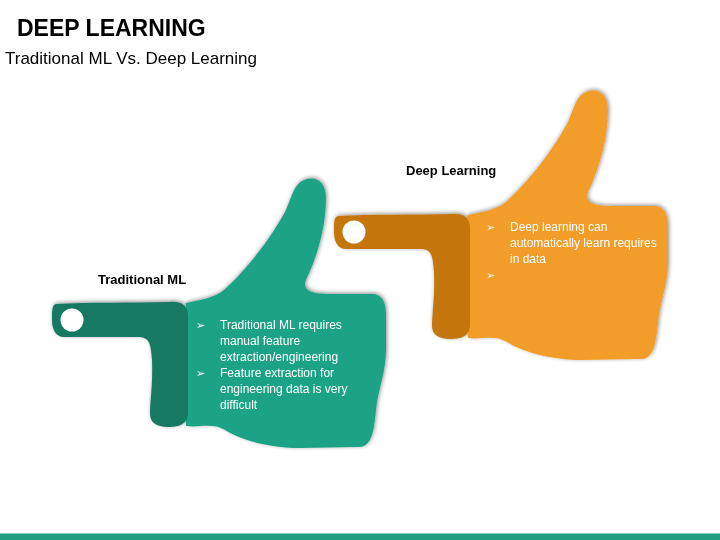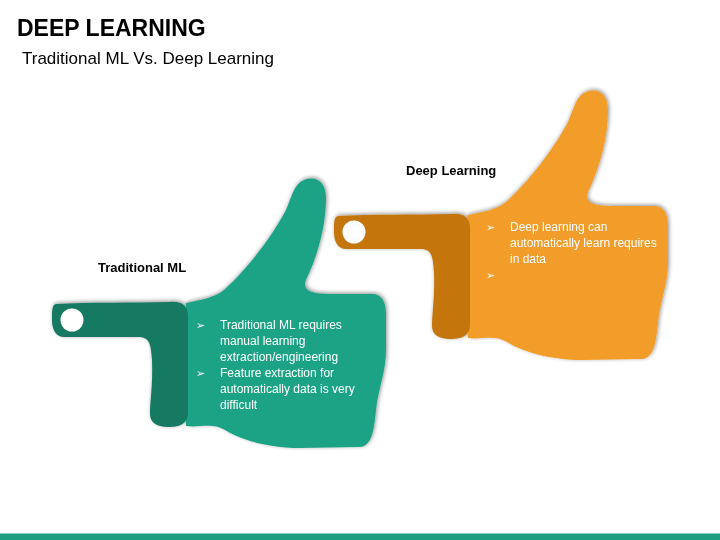--- a/index.html
+++ b/index.html
@@ -6,21 +6,21 @@
   body {
     width: 720px; height: 540px; position: relative; overflow: hidden;
     background: #ffffff;
     font-family: "Liberation Sans", "DejaVu Sans", sans-serif;
   }
   .title {
     position: absolute; left: 17px; top: 15px;
     font-size: 23px; font-weight: bold; color: #000; letter-spacing: 0px;
   }
   .subtitle {
-    position: absolute; left: 22px; top: 49px;
+    position: absolute; left: 5px; top: 49px;
     font-size: 17px; color: #000;
   }
   .footer-bar {
     position: absolute; left: 0; bottom: 0; width: 720px; height: 6px;
     background: #1f9e80; border-top: 1px solid #8fd1c1;
   }
   svg.hands { position: absolute; left: 0; top: 0; width: 720px; height: 540px; }
   .label {
     position: absolute; font-weight: bold; font-size: 13px; color: #000;
   }
@@ -97,24 +97,24 @@
 </svg>
 
 <style>
   .teal .palm, use.teal { }
   svg .teal { --palm: #1fa385; --cuff: #177a63; }
   svg .orange { --palm: #f29c2a; --cuff: #c4760e; }
   svg .palm { fill: var(--palm); }
   svg .cuff { fill: var(--cuff); }
 </style>
 
-<div class="label" style="left:98px; top:260px;">Traditional ML</div>
+<div class="label" style="left:98px; top:272px;">Traditional ML</div>
 <ul class="bullets" style="left:196px; top:317px; width:175px;">
-  <li><span class="arrow">➢</span><span>Traditional ML requires manual learning extraction/engineering</span></li>
-  <li><span class="arrow">➢</span><span>Feature extraction for automatically data is very difficult</span></li>
+  <li><span class="arrow">➢</span><span>Traditional ML requires manual feature extraction/engineering</span></li>
+  <li><span class="arrow">➢</span><span>Feature extraction for engineering data is very difficult</span></li>
 </ul>
 
 <div class="label" style="left:406px; top:163px;">Deep Learning</div>
 <ul class="bullets" style="left:486px; top:219px; width:180px;">
   <li><span class="arrow">➢</span><span>Deep learning can automatically learn requires in data</span></li>
   <li><span class="arrow">➢</span></li>
 </ul>
 
 <div class="footer-bar"></div>
 

